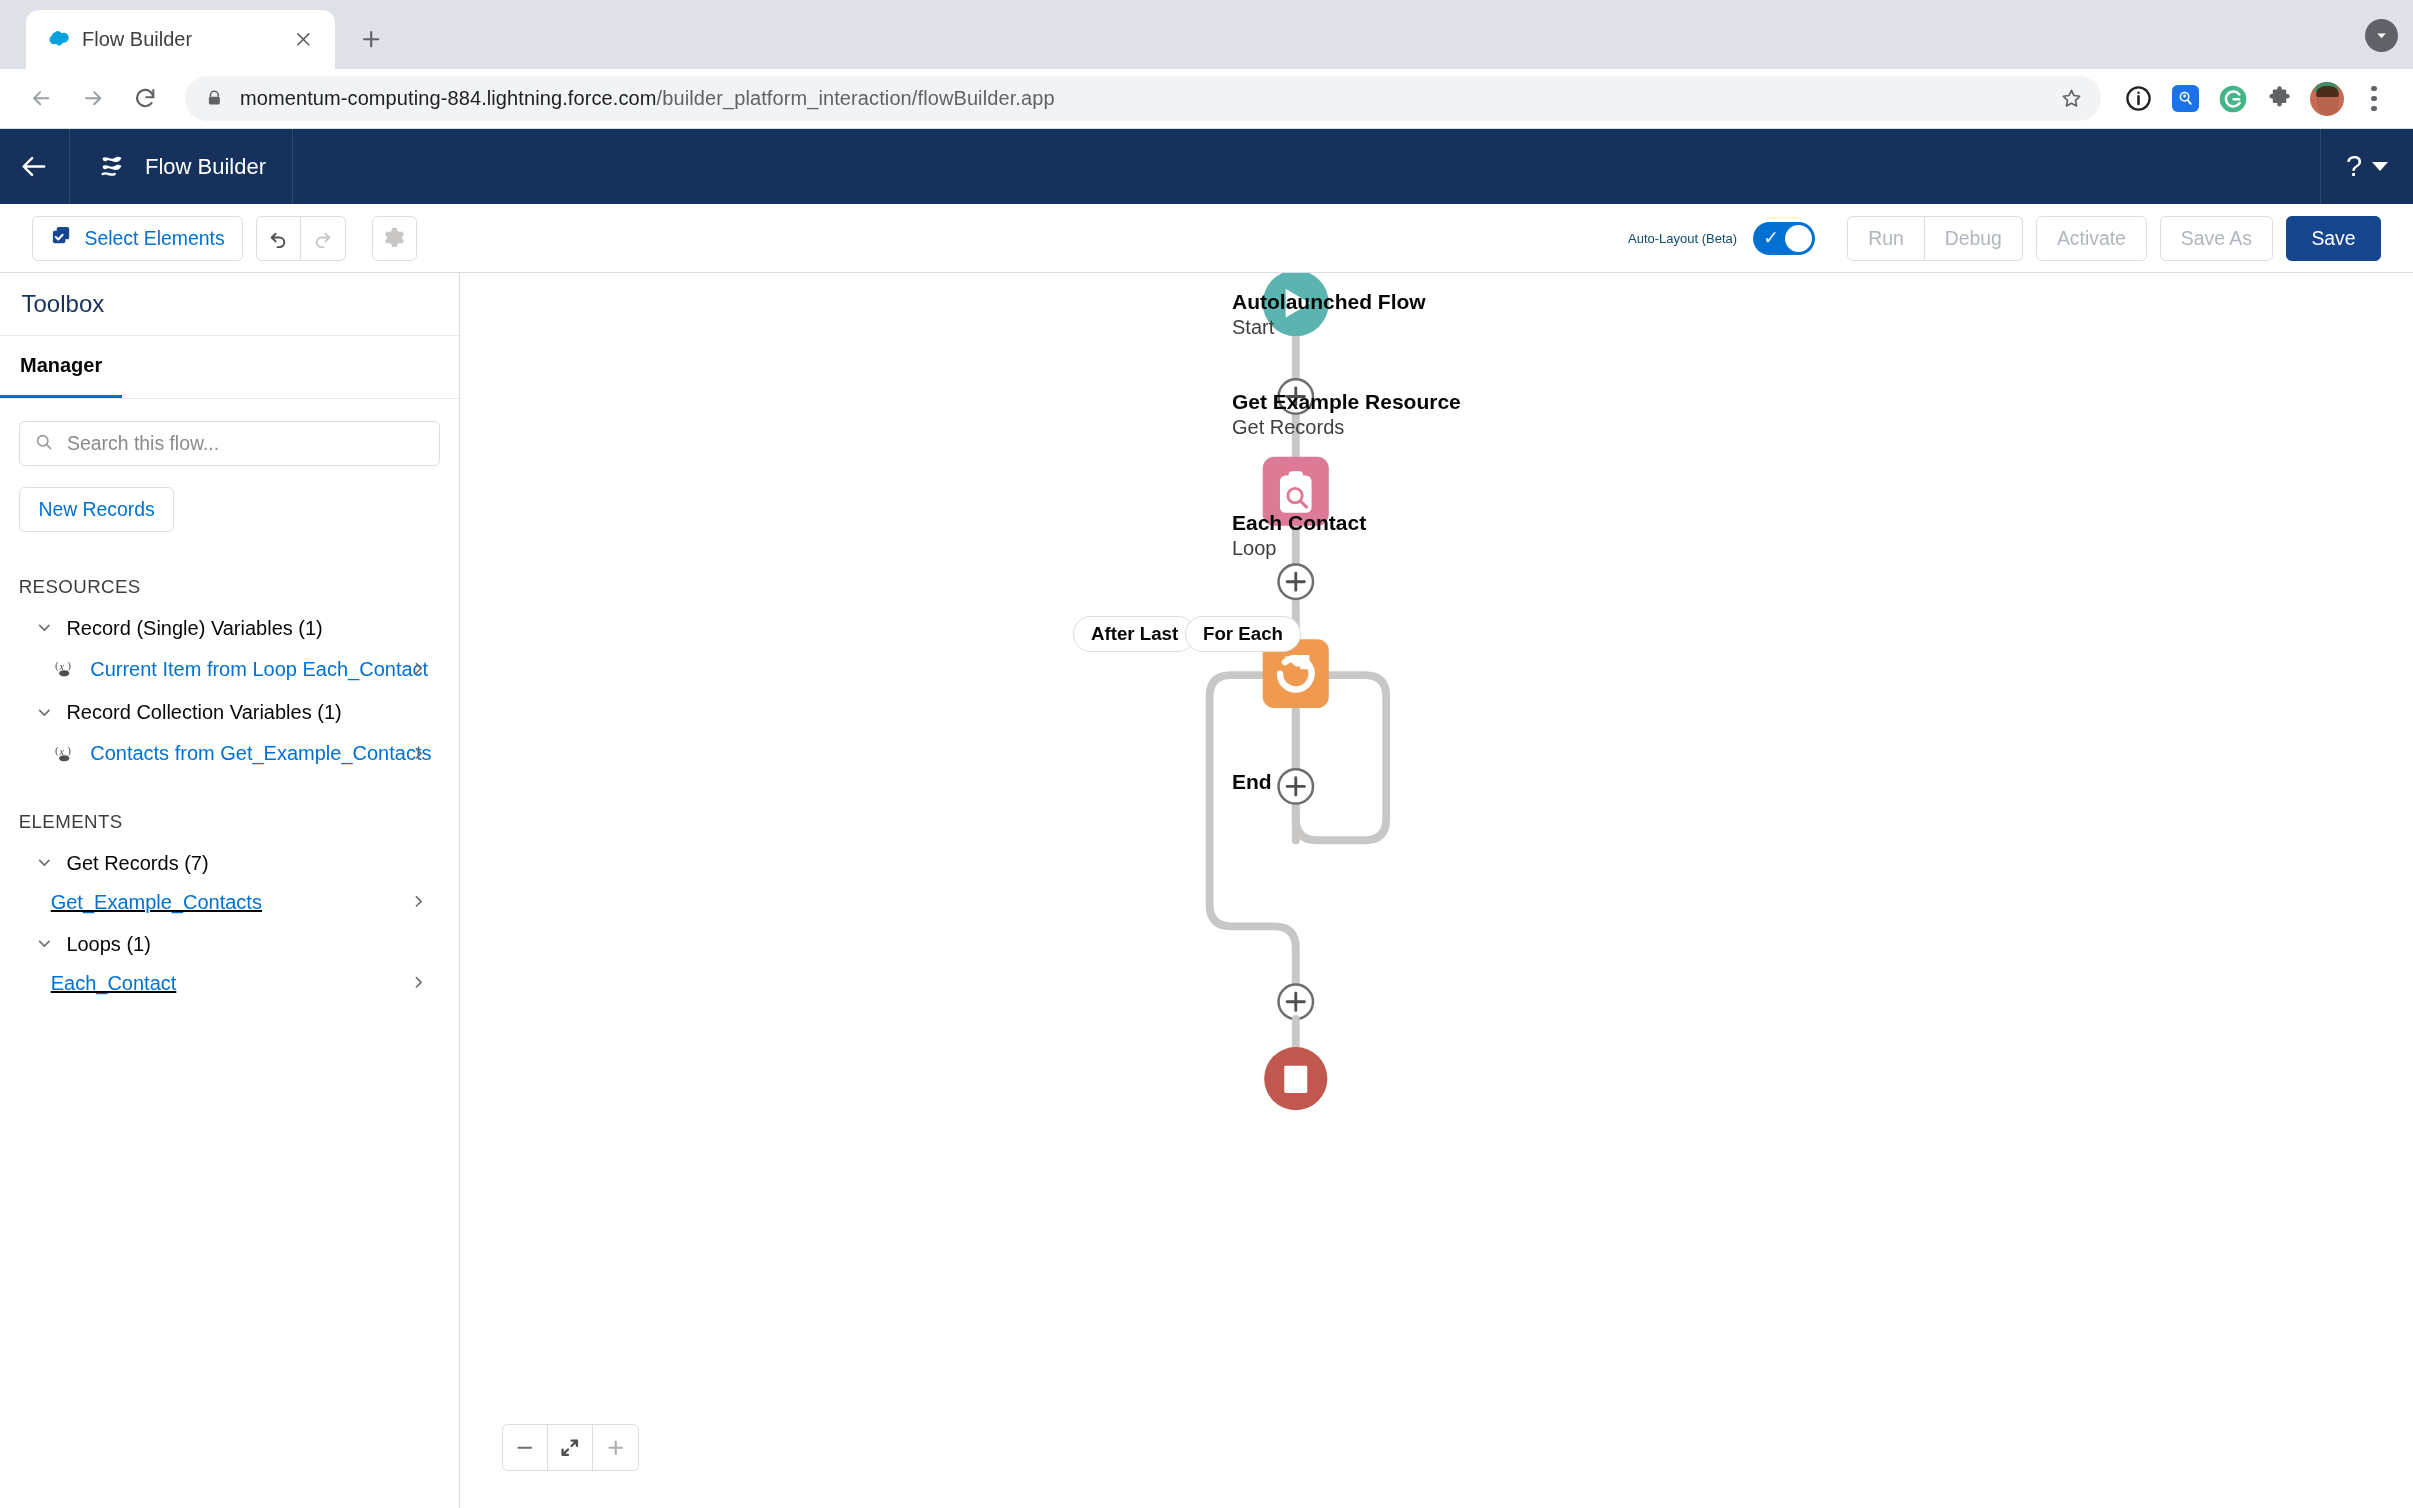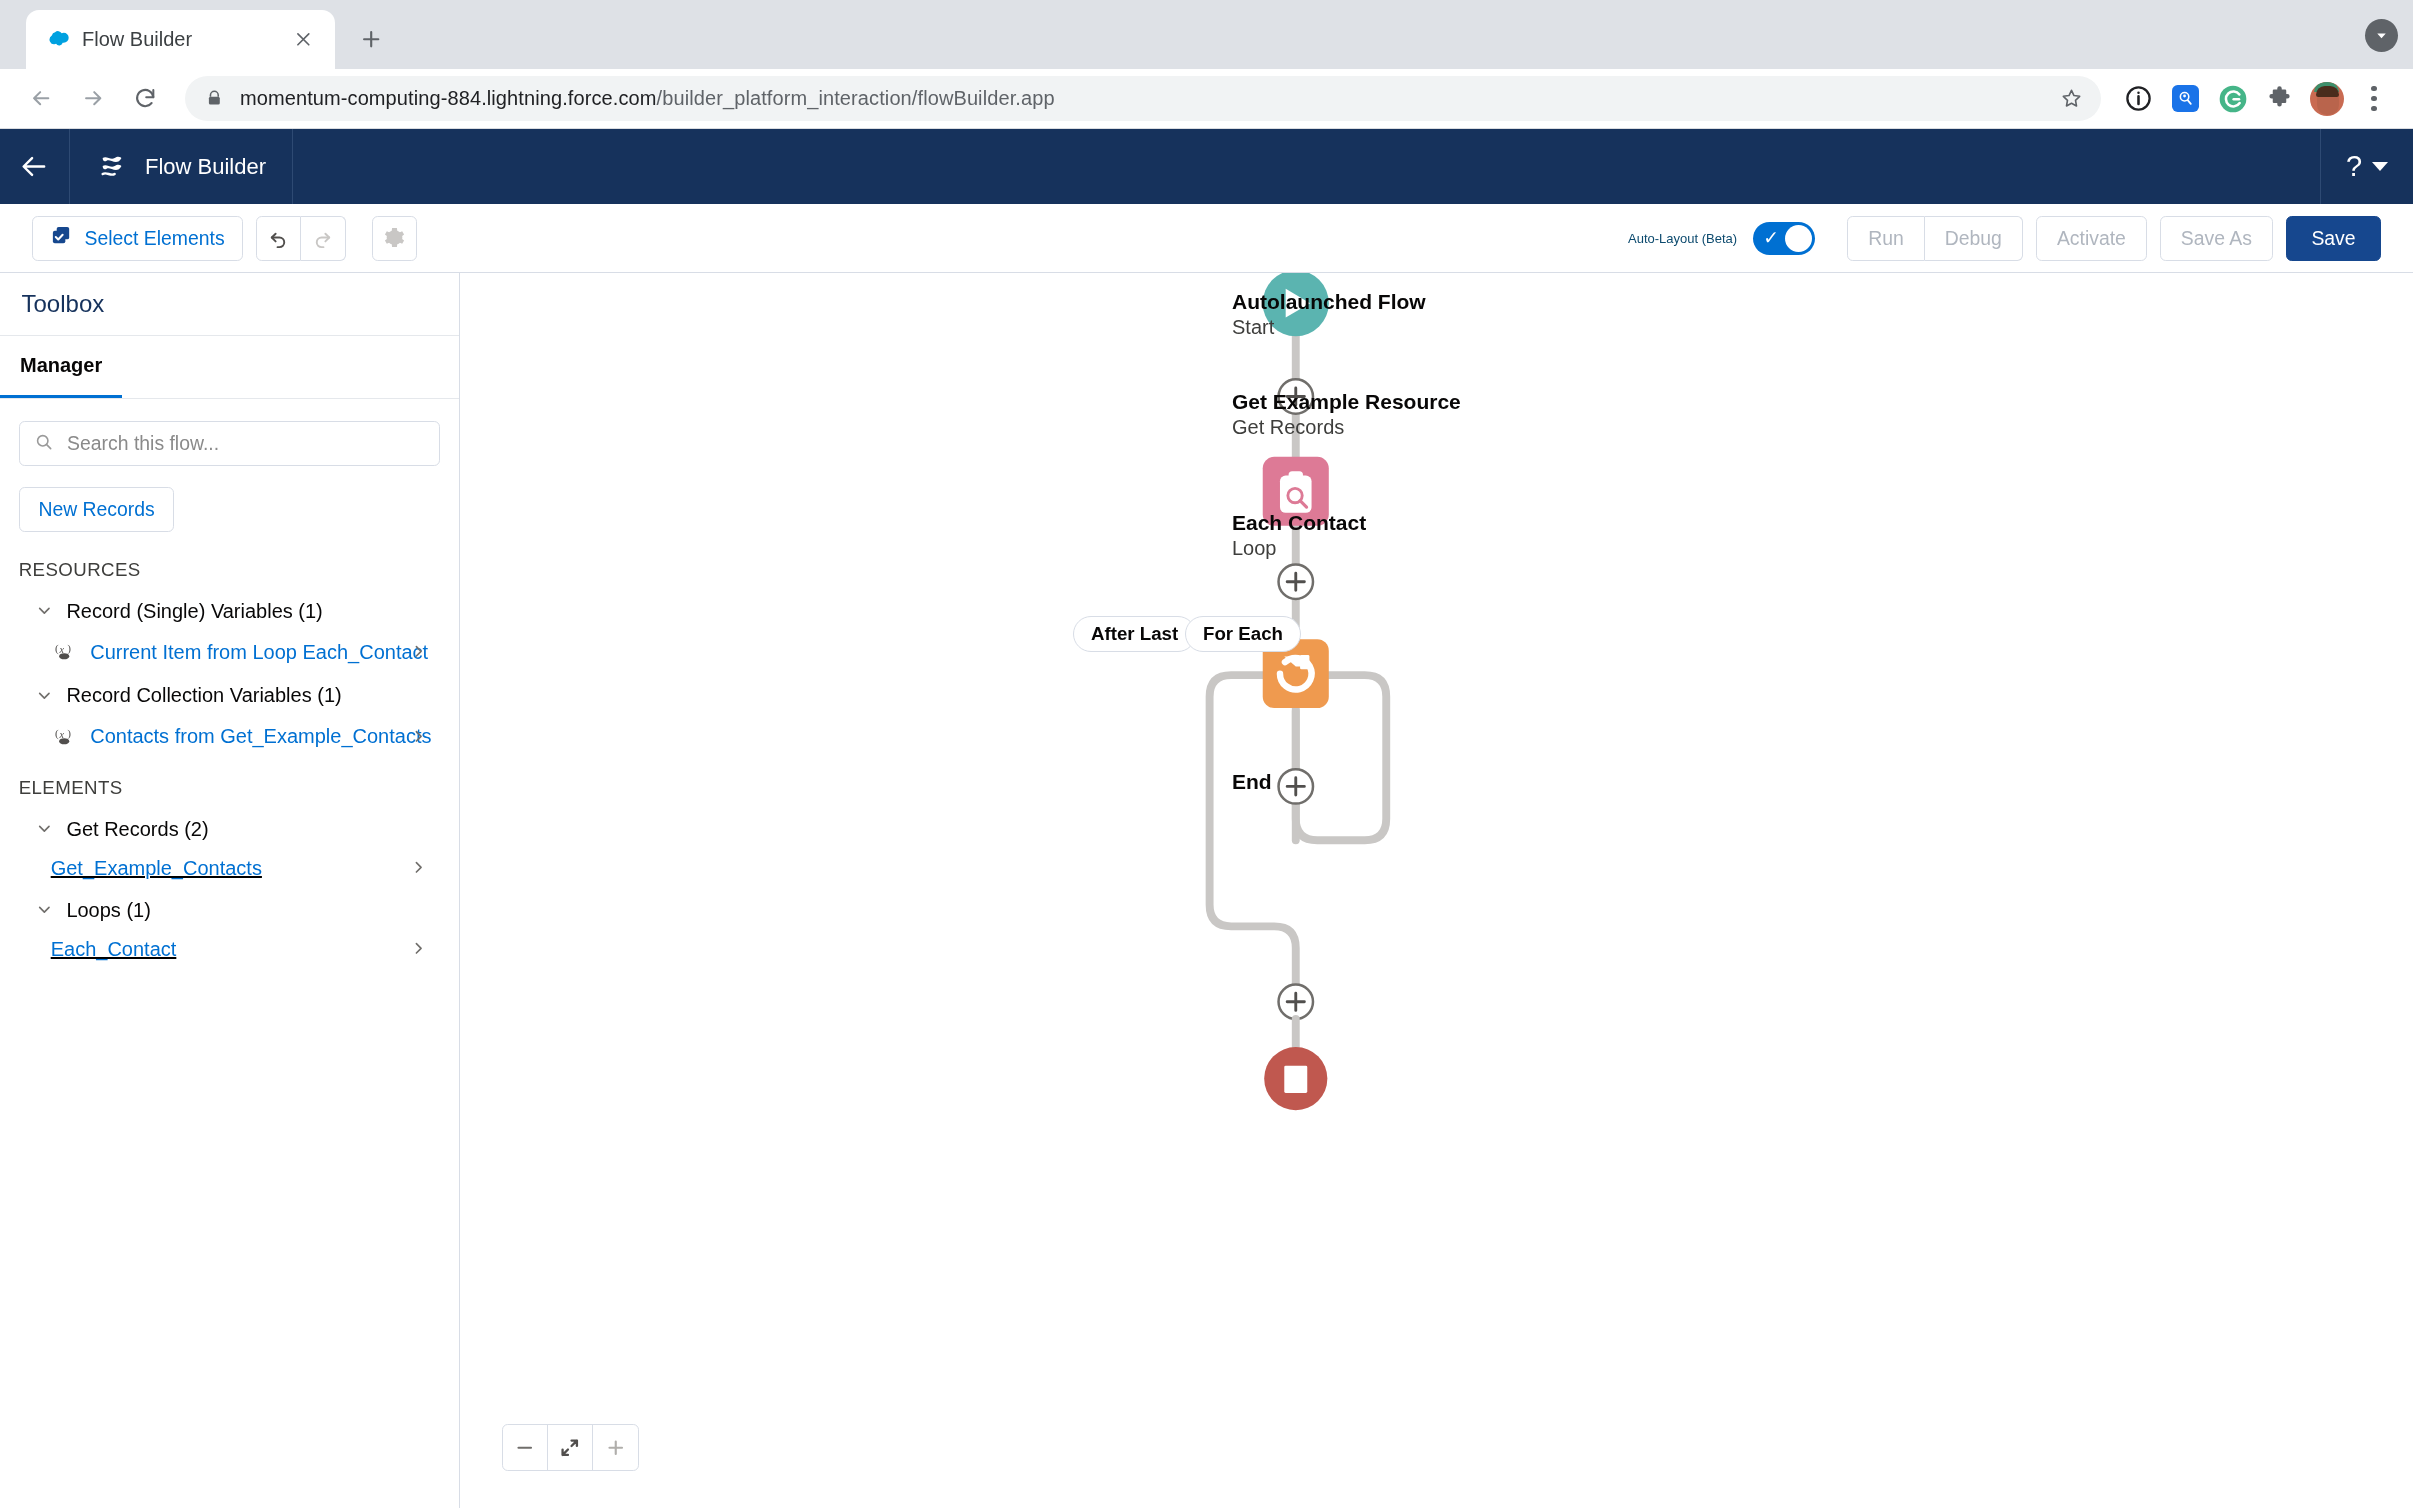--- a/index.html
+++ b/index.html
@@ -175,21 +175,21 @@
     border: none; outline: none; font-size: 19.4px; color: #3e3e3c; flex: 1;
     font-family: "Liberation Sans", sans-serif; background: transparent;
   }
   .search-box input::placeholder { color: #8a8a8a; }
   .new-resource {
     margin-top: 21.5px; height: 45px; border: 0.7px solid #d8dde6; border-radius: 5.7px;
     background: #ffffff; color: #0070d2; font-size: 19.4px;
     display: inline-flex; align-items: center; padding: 0 18.7px;
   }
   .section-head {
-    margin-top: 27px; font-size: 18.7px; color: #3e3e3c; letter-spacing: 0.4px;
+    margin-top: 44px; font-size: 18.7px; color: #3e3e3c; letter-spacing: 0.4px;
   }
   .tree-group {
     margin-top: 18.7px; display: flex; align-items: center; gap: 13px; padding-left: 16px;
   }
   .tree-group-label { font-size: 20px; color: #080707; }
   .tree-item {
     margin-top: 16px; display: flex; align-items: center; gap: 11.5px;
     padding-left: 33px; padding-right: 10px; position: relative;
   }
   .tree-item.noicon { padding-left: 32px; text-decoration: underline; }
@@ -485,21 +485,21 @@
 
       
       <div class="section-head">ELEMENTS</div>
 
       <div class="tree-group">
         <span>
           <svg width="18.7" height="18.7" viewBox="0 0 24 24">
               <path d="M6 9.5l6 6 6-6" stroke="#706e6b" stroke-width="2.1" fill="none" stroke-linecap="round" stroke-linejoin="round"></path>
             </svg>
         </span>
-        <span class="tree-group-label">Get Records (2)</span>
+        <span class="tree-group-label">Get Records (7)</span>
       </div>
       <div class="tree-item noicon">
         <span class="tree-item-label">Get_Example_Contacts</span>
         <span class="chev">
           <svg width="18.7" height="18.7" viewBox="0 0 24 24">
               <path d="M9.5 6l6 6-6 6" stroke="#706e6b" stroke-width="2.1" fill="none" stroke-linecap="round" stroke-linejoin="round"></path>
             </svg>
         </span>
       </div>
 

